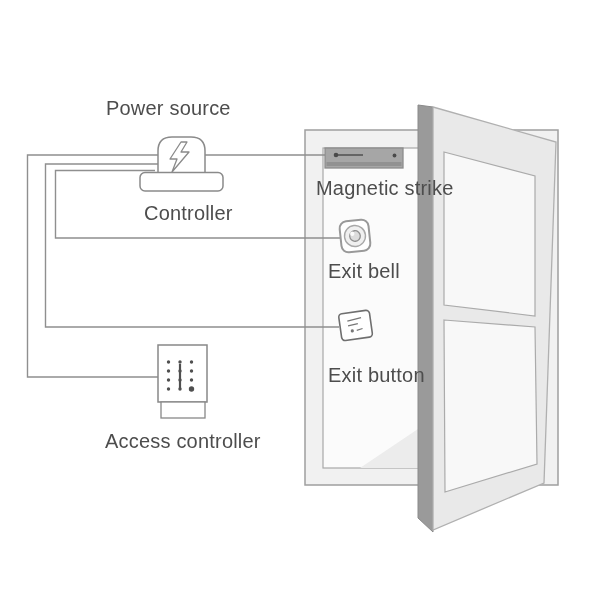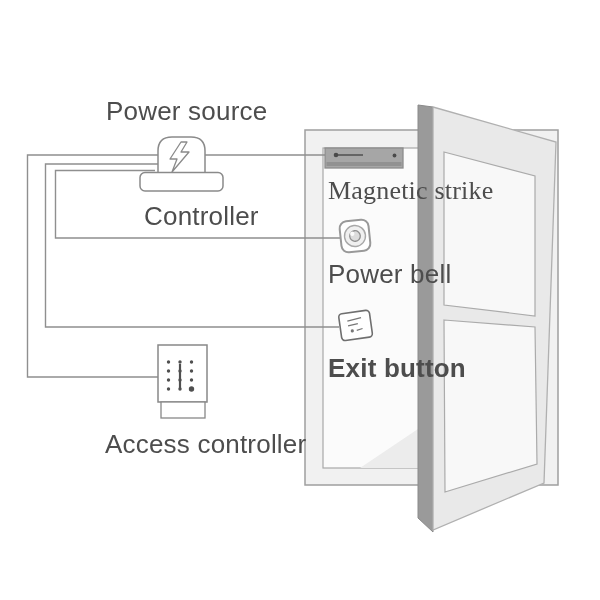--- a/index.html
+++ b/index.html
@@ -3,29 +3,29 @@
 <meta charset="utf-8">
 <style>
   html,body{margin:0;padding:0;}
   body{
     width:600px;height:600px;position:relative;background:#ffffff;
     font-family:"Liberation Sans","DejaVu Sans",sans-serif;overflow:hidden;
   }
   .stage{position:absolute;left:0;top:0;width:600px;height:600px;}
   svg{position:absolute;left:0;top:0;}
   .lbl{
-    position:absolute;color:#4d4d4d;font-size:26px;line-height:1.1;
+    position:absolute;color:#4d4d4d;font-size:20px;line-height:1.1;
     white-space:nowrap;letter-spacing:0.2px;
   }
   .lbl-power{left:106px;top:97px;}
   .lbl-controller{left:144px;top:202px;}
   .lbl-access{left:105px;top:430px;}
-  .lbl-strike{left:328px;top:177px;font-family:Liberation Serif, serif;}
+  .lbl-strike{left:316px;top:177px;}
   .lbl-bell{left:328px;top:260px;}
-  .lbl-exit{left:328px;top:354px;font-weight:bold;}
+  .lbl-exit{left:328px;top:364px;}
 </style>
 </head>
 <body>
 
 <div class="stage">
 
   <svg width="600" height="600" viewBox="0 0 600 600">
 
     <g>
 
@@ -104,16 +104,16 @@
   </svg>
 
   <div class="lbl lbl-power">Power source</div>
 
   <div class="lbl lbl-access">Access controller</div>
 
   <div class="lbl lbl-controller">Controller</div>
 
   <div class="lbl lbl-strike">Magnetic strike</div>
 
-  <div class="lbl lbl-bell">Power bell</div>
+  <div class="lbl lbl-bell">Exit bell</div>
 
   <div class="lbl lbl-exit">Exit button</div>
 </div>
 
 </body></html>

